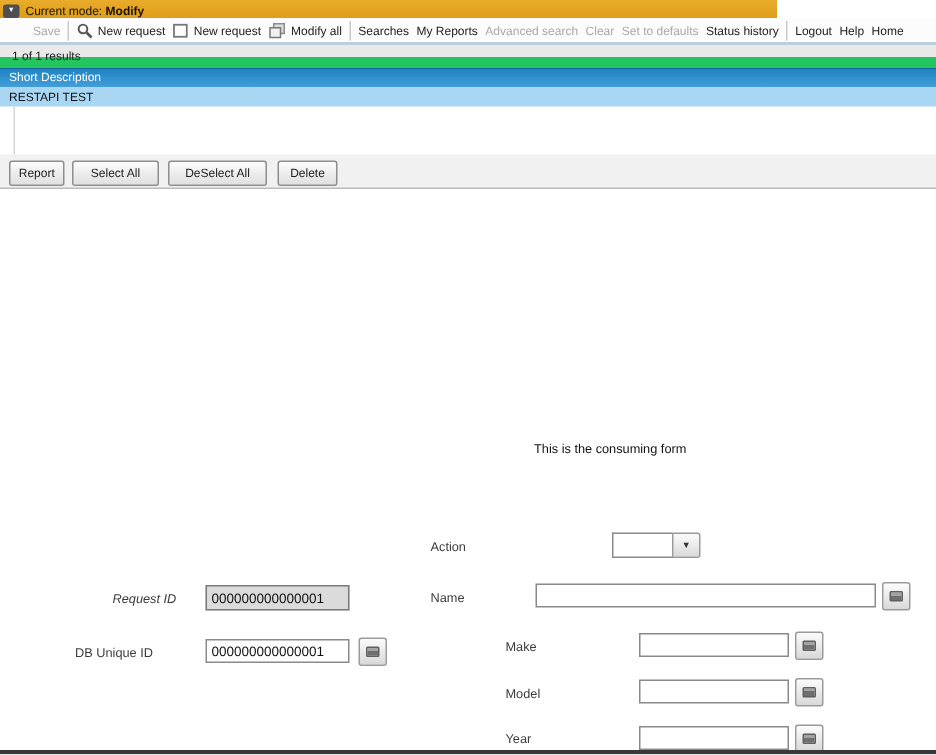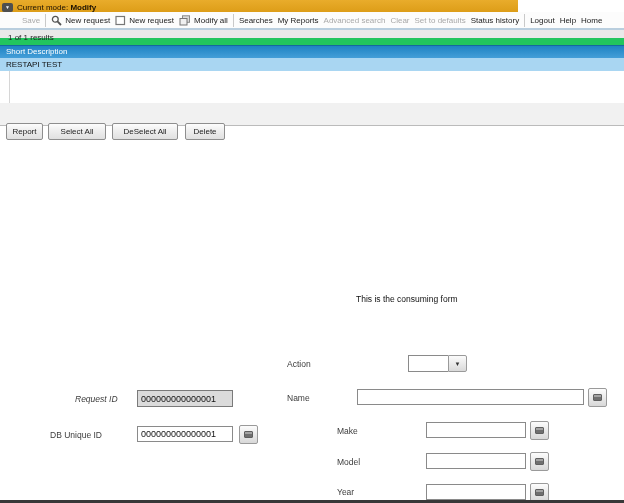--- a/index.html
+++ b/index.html
@@ -66,21 +66,21 @@
     position: absolute; top: 71px; left: 9px; width: 1px; height: 54px;
     background: #d6d6d6;
   }
 
   
   .button-bar {
     position: absolute; top: 103px; left: 0; width: 624px; height: 23px;
     background: #f1f1f1; border-bottom: 1px solid #bbbbbb;
   }
   .win-btn {
-    position: absolute; top: 20px; height: 17px;
+    position: absolute; top: 4px; height: 17px;
     background: linear-gradient(#fdfdfd, #eeeeee 45%, #e0e0e0);
     border: 1px solid #8e8e8e; border-radius: 2px;
     font-family: "Liberation Sans", sans-serif;
     font-size: 8px; color: #1a1a1a; text-align: center;
     cursor: pointer;
   }
 
   
   .form-label {
     position: absolute; font-size: 8.5px; color: #3c3c3c; white-space: nowrap;

